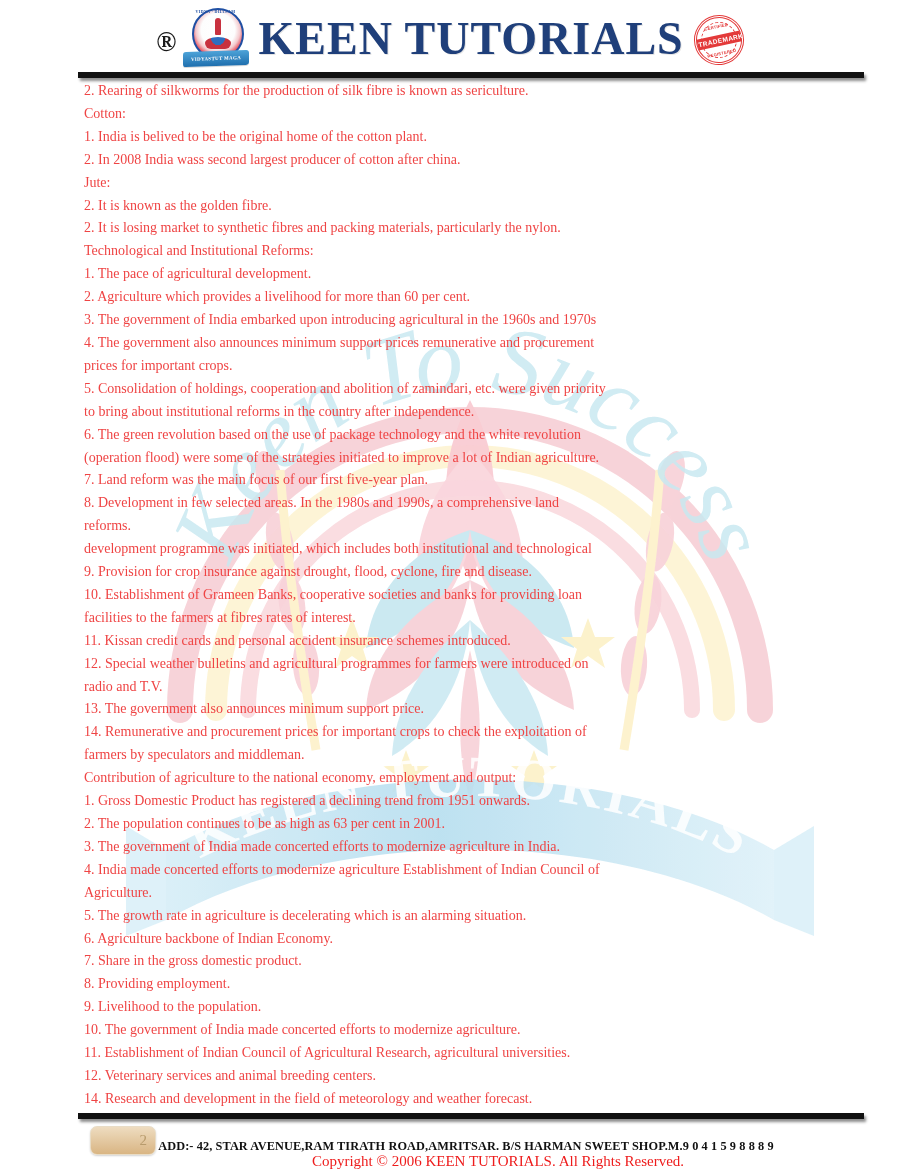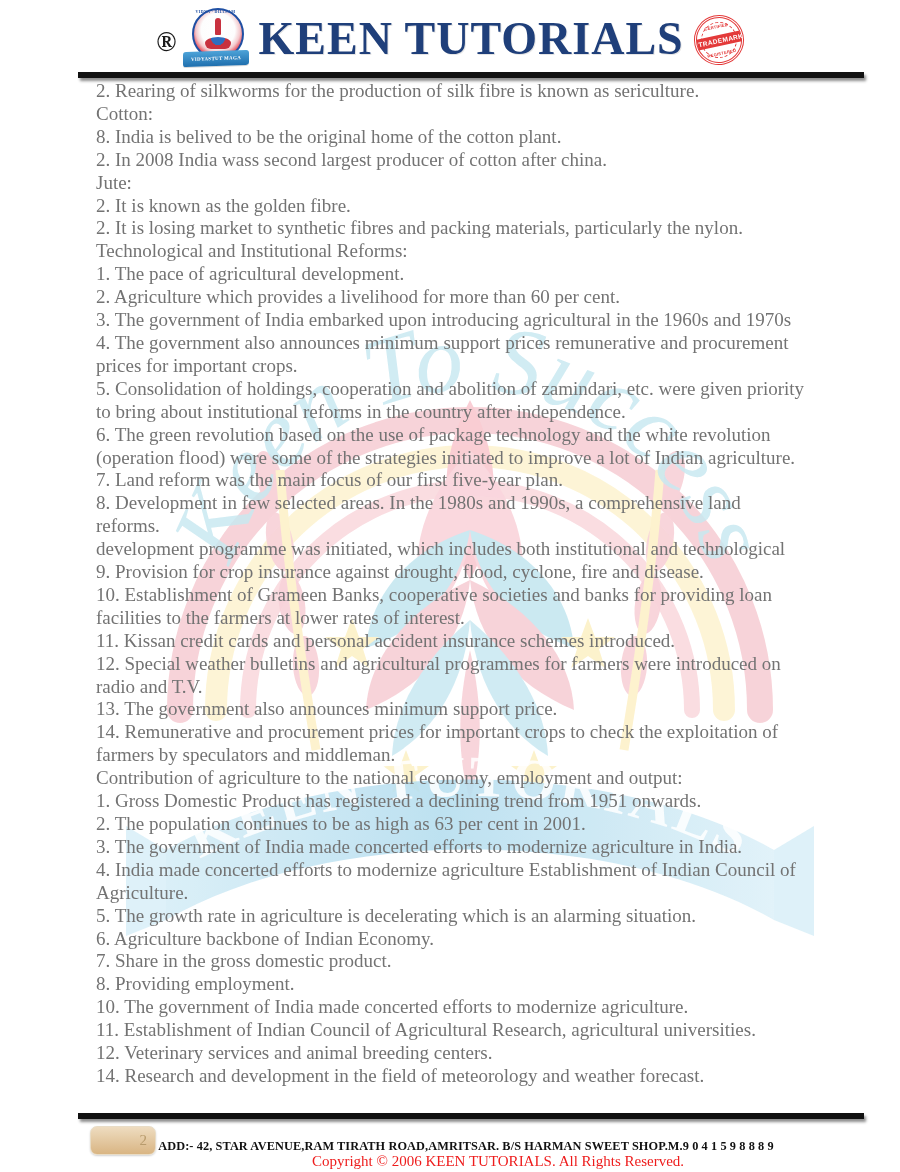--- a/index.html
+++ b/index.html
@@ -109,26 +109,26 @@
 
   
   .watermark{
     position:absolute;left:120px;top:150px;width:700px;height:800px;
     pointer-events:none;z-index:1;opacity:.85;
   }
   .watermark svg{width:100%;height:100%;display:block;}
 
   
   .content{
-    position:absolute;left:96px;top:80px;width:740px;
+    position:absolute;left:84px;top:80px;width:740px;
     z-index:3;
     font-family:"Liberation Serif",serif;
-    font-size:19px;
+    font-size:14px;
     line-height:22.9px;
-    color:#737373;
+    color:#ef4444;
   }
   .content p{margin:0;padding:0;}
   .content p.h{font-weight:normal;}
 
   
   .footer-rule{
     position:absolute;left:78px;top:1113px;width:786px;height:6px;
     background:#111;
     box-shadow:2px 3px 3px rgba(0,0,0,.45);
   }
@@ -251,58 +251,59 @@
 
       <text font-family="Liberation Serif, serif" font-size="96" font-style="italic" fill="#bfe4ee" opacity=".85">
         <textPath href="#arcPath" startOffset="50%" text-anchor="middle">Keen To Success</textPath>
       </text>
     </svg>
   </div>
 
   <div class="content" id="body-content">
       <p>2. Rearing of silkworms for the production of silk fibre is known as sericulture.</p>
       <p class="h">Cotton:</p>
-      <p>8. India is belived to be the original home of the cotton plant.</p>
+      <p>1. India is belived to be the original home of the cotton plant.</p>
       <p>2. In 2008 India wass second largest producer of cotton after china.</p>
       <p class="h">Jute:</p>
       <p>2. It is known as the golden fibre.</p>
       <p>2. It is losing market to synthetic fibres and packing materials, particularly the nylon.</p>
       <p class="h">Technological and Institutional Reforms:</p>
       <p>1. The pace of agricultural development.</p>
       <p>2. Agriculture which provides a livelihood for more than 60 per cent.</p>
       <p>3. The government of India embarked upon introducing agricultural in the 1960s and 1970s</p>
       <p>4. The government also announces minimum support prices remunerative and procurement</p>
       <p>prices for important crops.</p>
       <p>5. Consolidation of holdings, cooperation and abolition of zamindari, etc. were given priority</p>
       <p>to bring about institutional reforms in the country after independence.</p>
       <p>6. The green revolution based on the use of package technology and the white revolution</p>
       <p>(operation flood) were some of the strategies initiated to improve a lot of Indian agriculture.</p>
       <p>7. Land reform was the main focus of our first five-year plan.</p>
       <p>8. Development in few selected areas. In the 1980s and 1990s, a comprehensive land</p>
       <p>reforms.</p>
       <p>development programme was initiated, which includes both institutional and technological</p>
       <p>9. Provision for crop insurance against drought, flood, cyclone, fire and disease.</p>
       <p>10. Establishment of Grameen Banks, cooperative societies and banks for providing loan</p>
-      <p>facilities to the farmers at lower rates of interest.</p>
+      <p>facilities to the farmers at fibres rates of interest.</p>
       <p>11. Kissan credit cards and personal accident insurance schemes introduced.</p>
       <p>12. Special weather bulletins and agricultural programmes for farmers were introduced on</p>
       <p>radio and T.V.</p>
       <p>13. The government also announces minimum support price.</p>
       <p>14. Remunerative and procurement prices for important crops to check the exploitation of</p>
       <p>farmers by speculators and middleman.</p>
       <p class="h">Contribution of agriculture to the national economy, employment and output:</p>
       <p>1. Gross Domestic Product has registered a declining trend from 1951 onwards.</p>
       <p>2. The population continues to be as high as 63 per cent in 2001.</p>
       <p>3. The government of India made concerted efforts to modernize agriculture in India.</p>
       <p>4. India made concerted efforts to modernize agriculture Establishment of Indian Council of</p>
       <p>Agriculture.</p>
       <p>5. The growth rate in agriculture is decelerating which is an alarming situation.</p>
       <p>6. Agriculture backbone of Indian Economy.</p>
       <p>7. Share in the gross domestic product.</p>
       <p>8. Providing employment.</p>
+      <p>9. Livelihood to the population.</p>
       <p>10. The government of India made concerted efforts to modernize agriculture.</p>
       <p>11. Establishment of Indian Council of Agricultural Research, agricultural universities.</p>
       <p>12. Veterinary services and animal breeding centers.</p>
       <p>14. Research and development in the field of meteorology and weather forecast.</p>
     </div>
 
   <div class="footer-rule"></div>
 
   <div class="pagebox">
     <span>2</span>

